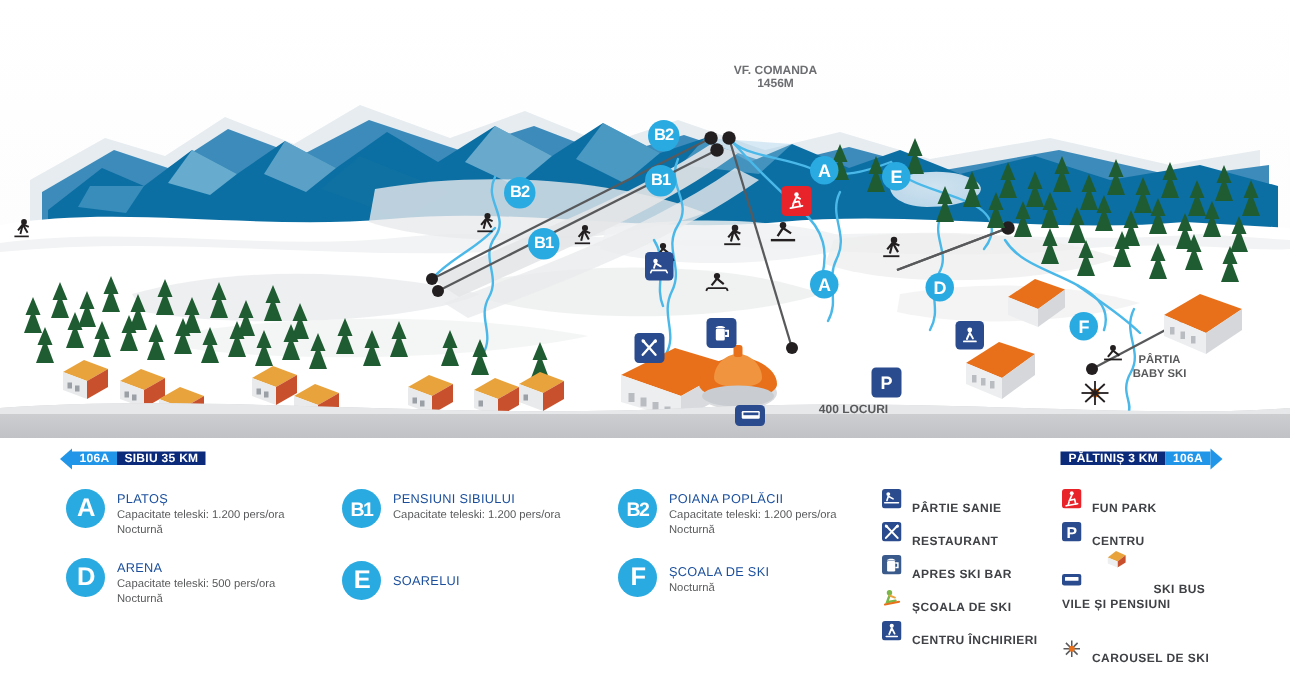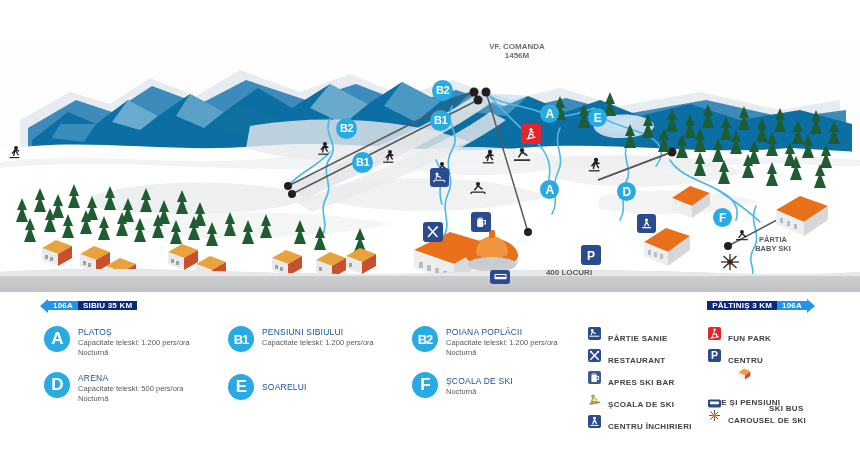--- a/index.html
+++ b/index.html
@@ -673,31 +673,31 @@
       <span class="amen-ico">
         <svg width="13" height="13" viewBox="0 0 13 13">
           <path d="M0.5,5.6 L6,1.4 L12.4,4.2 L7,8.4 Z" fill="#e8a33d"></path>
           <path d="M7,8.4 L12.4,4.2 L12.4,9 L7,12.4 Z" fill="#c9502c"></path>
           <path d="M0.5,5.6 L7,8.4 L7,12.4 L0.5,9.6 Z" fill="#eceef0"></path>
           </svg>
       </span>
       <span class="amen-lbl">VILE ȘI PENSIUNI</span>
     </div>
 
-    <div class="amen-entry" style="left:708px; top:80px;gap:48px;">
+    <div class="amen-entry" style="left:708px; top:64px;gap:48px;">
       <span class="amen-ico">
         <svg width="13" height="13" viewBox="0 0 13 13">
             <rect x="0" y="2.6" width="13" height="7.8" rx="1.6" fill="#2a4b8d"></rect>
           <rect x="2" y="4.6" width="9" height="2.6" rx="0.4" fill="#fff"></rect>
           </svg>
       </span>
       <span class="amen-lbl">SKI BUS</span>
     </div>
 
-    <div class="amen-entry" style="left:708px; top:92px;">
+    <div class="amen-entry" style="left:708px; top:110px;">
       <span class="amen-ico">
         <svg width="13" height="13" viewBox="0 0 13 13">
           <g stroke="#58595b" stroke-width="1">
             <line x1="1" y1="6.5" x2="12" y2="6.5"></line>
             <line x1="6.5" y1="1" x2="6.5" y2="12"></line>
             <line x1="2.6" y1="2.6" x2="10.4" y2="10.4"></line>
             <line x1="2.6" y1="10.4" x2="10.4" y2="2.6"></line>
           </g>
           <circle cx="6.5" cy="6.5" r="2" fill="#e8701a"></circle>
           </svg>

